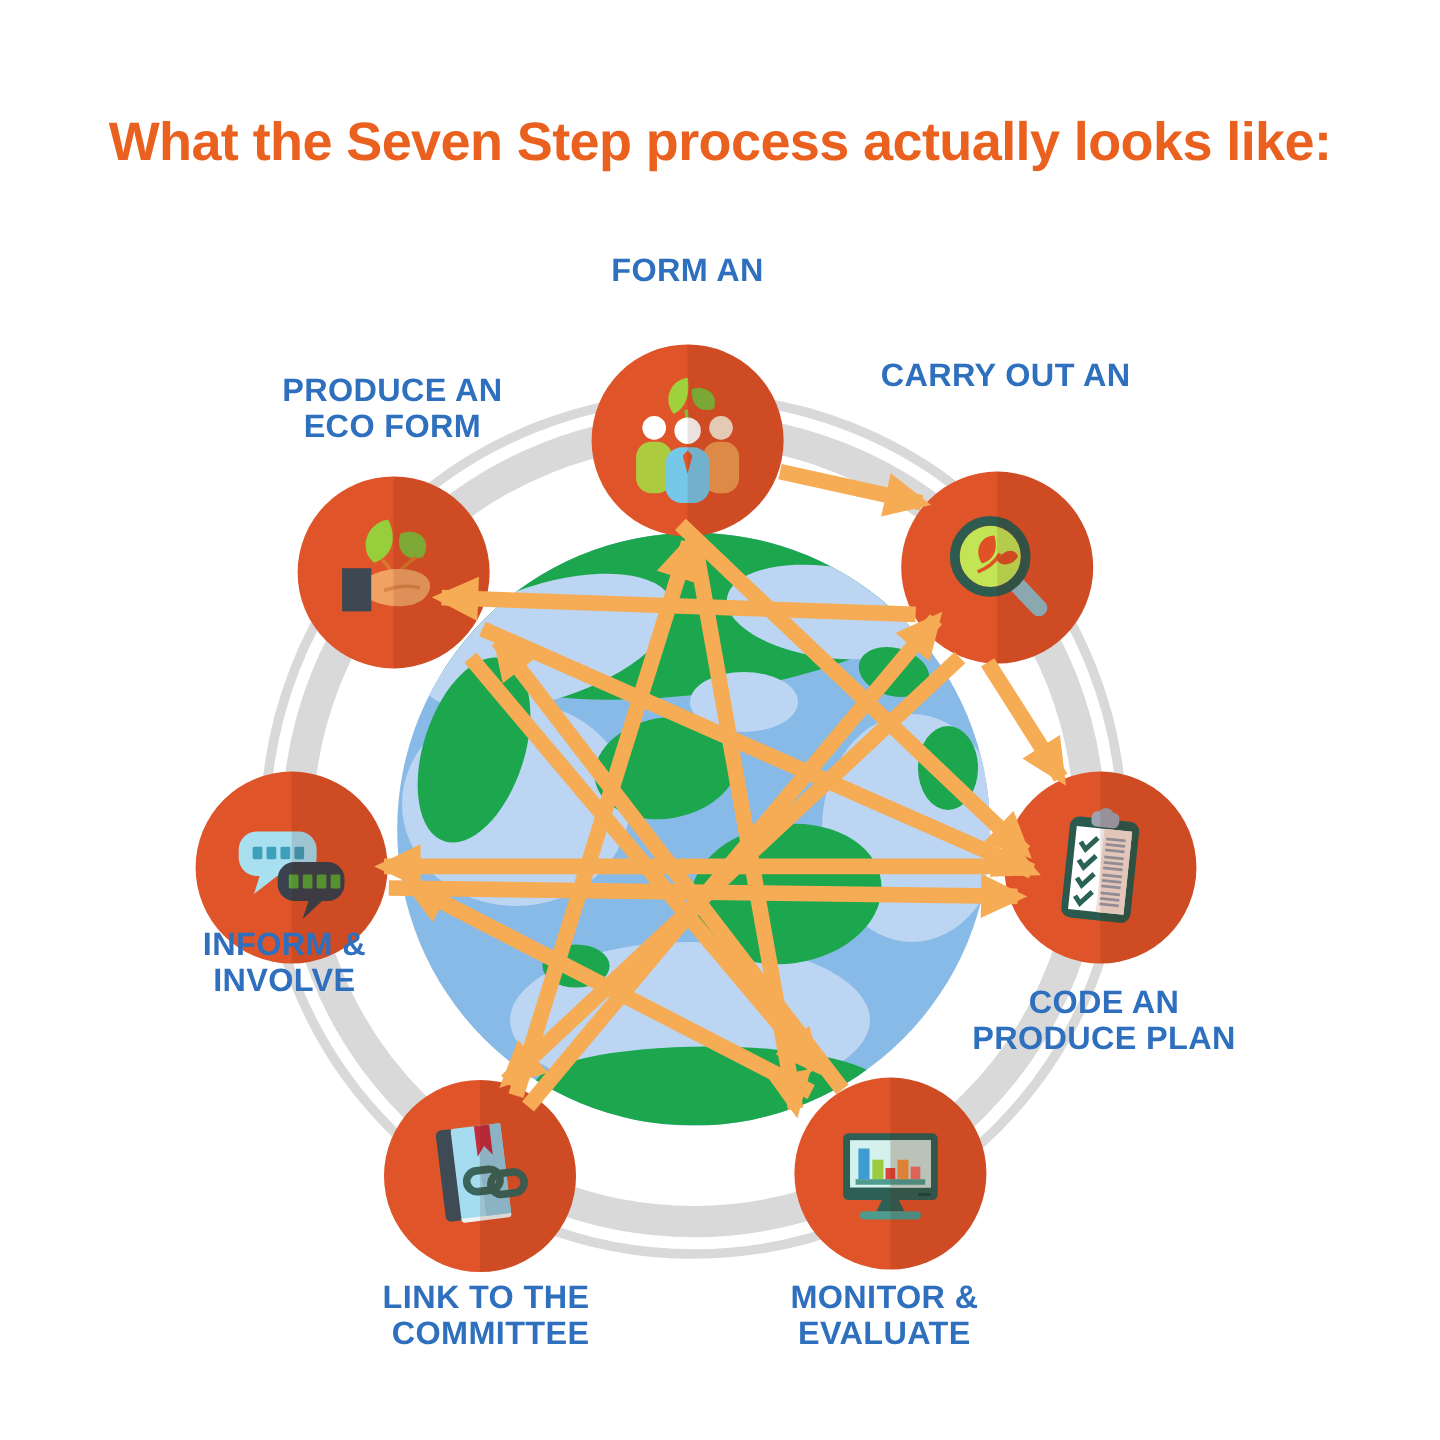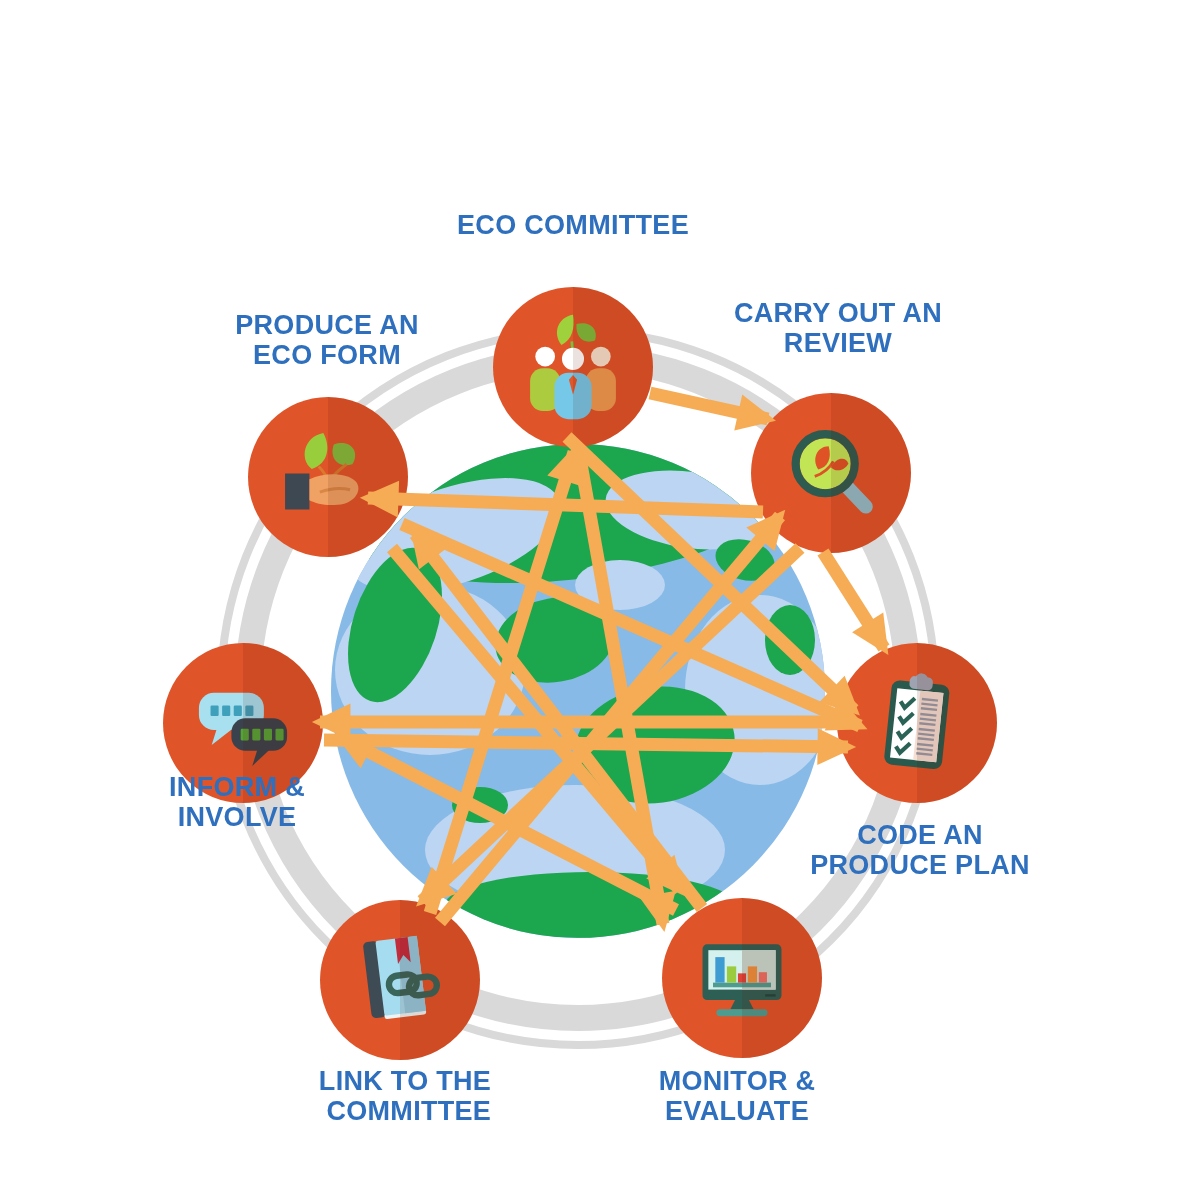--- a/index.html
+++ b/index.html
@@ -9,20 +9,21 @@
          font-size:45px;font-weight:bold;letter-spacing:-0.5px;color:#EA611F;margin:0;}
   #diagram{position:absolute;left:0;top:0;}
   .step-label{position:absolute;text-align:center;color:#2E6FBE;font-weight:bold;
               font-size:27px;line-height:30px;letter-spacing:0.3px;white-space:nowrap;
               transform:translateX(-50%);}
 </style>
 </head>
 <body>
 
 <div class="stage">
+  <h1 class="title">What the Seven Step process actually looks like:</h1>
   <svg id="diagram" width="1200" height="1200" viewBox="0 0 1200 1200">
       <defs>
   <marker id="ah" viewBox="0 0 10 10" refX="7.5" refY="5" markerWidth="3.3" markerHeight="3.3" orient="auto" markerUnits="strokeWidth">
     <path d="M0.4,0.7 L9.4,5 L0.4,9.3 Z" fill="#F6AC55"></path>
   </marker>
   <clipPath id="globeClip">
           <circle cx="578" cy="691" r="247"></circle>
         </clipPath>
 </defs>
       <circle cx="578" cy="688" r="357" fill="none" stroke="#D9D9D9" stroke-width="8"></circle>
@@ -188,25 +189,24 @@
         <line x1="836" y1="722" x2="320" y2="722" marker-end="url(#ah)"></line>
         <line x1="676" y1="910" x2="342" y2="738" marker-end="url(#ah)"></line>
         <line x1="392" y1="548" x2="680" y2="890" marker-end="url(#ah)"></line>
         <line x1="578" y1="447" x2="663" y2="924" marker-end="url(#ah)"></line>
         <line x1="702" y1="908" x2="415" y2="534" marker-end="url(#ah)"></line>
         <line x1="430" y1="913" x2="574" y2="452" marker-end="url(#ah)"></line>
       </g>
     </svg>
   <div id="labels">
       <div class="step-label" style="left: 573px; top: 210px;">
-        <div>ECO COMMITTEE</div>
+        <div>FORM AN</div>
       </div>
       <div class="step-label" style="left: 838px; top: 298px; text-align: center;">
         <div>CARRY OUT AN</div>
-        <div>REVIEW</div>
       </div>
       <div class="step-label" style="left: 920px; top: 820px;">
         <div>CODE AN</div>
         <div>PRODUCE PLAN</div>
       </div>
       <div class="step-label" style="left: 737px; top: 1066px;">
         <div>MONITOR &amp;</div>
         <div>EVALUATE</div>
       </div>
       <div class="step-label" style="left: 405px; top: 1066px; text-align: right;">

